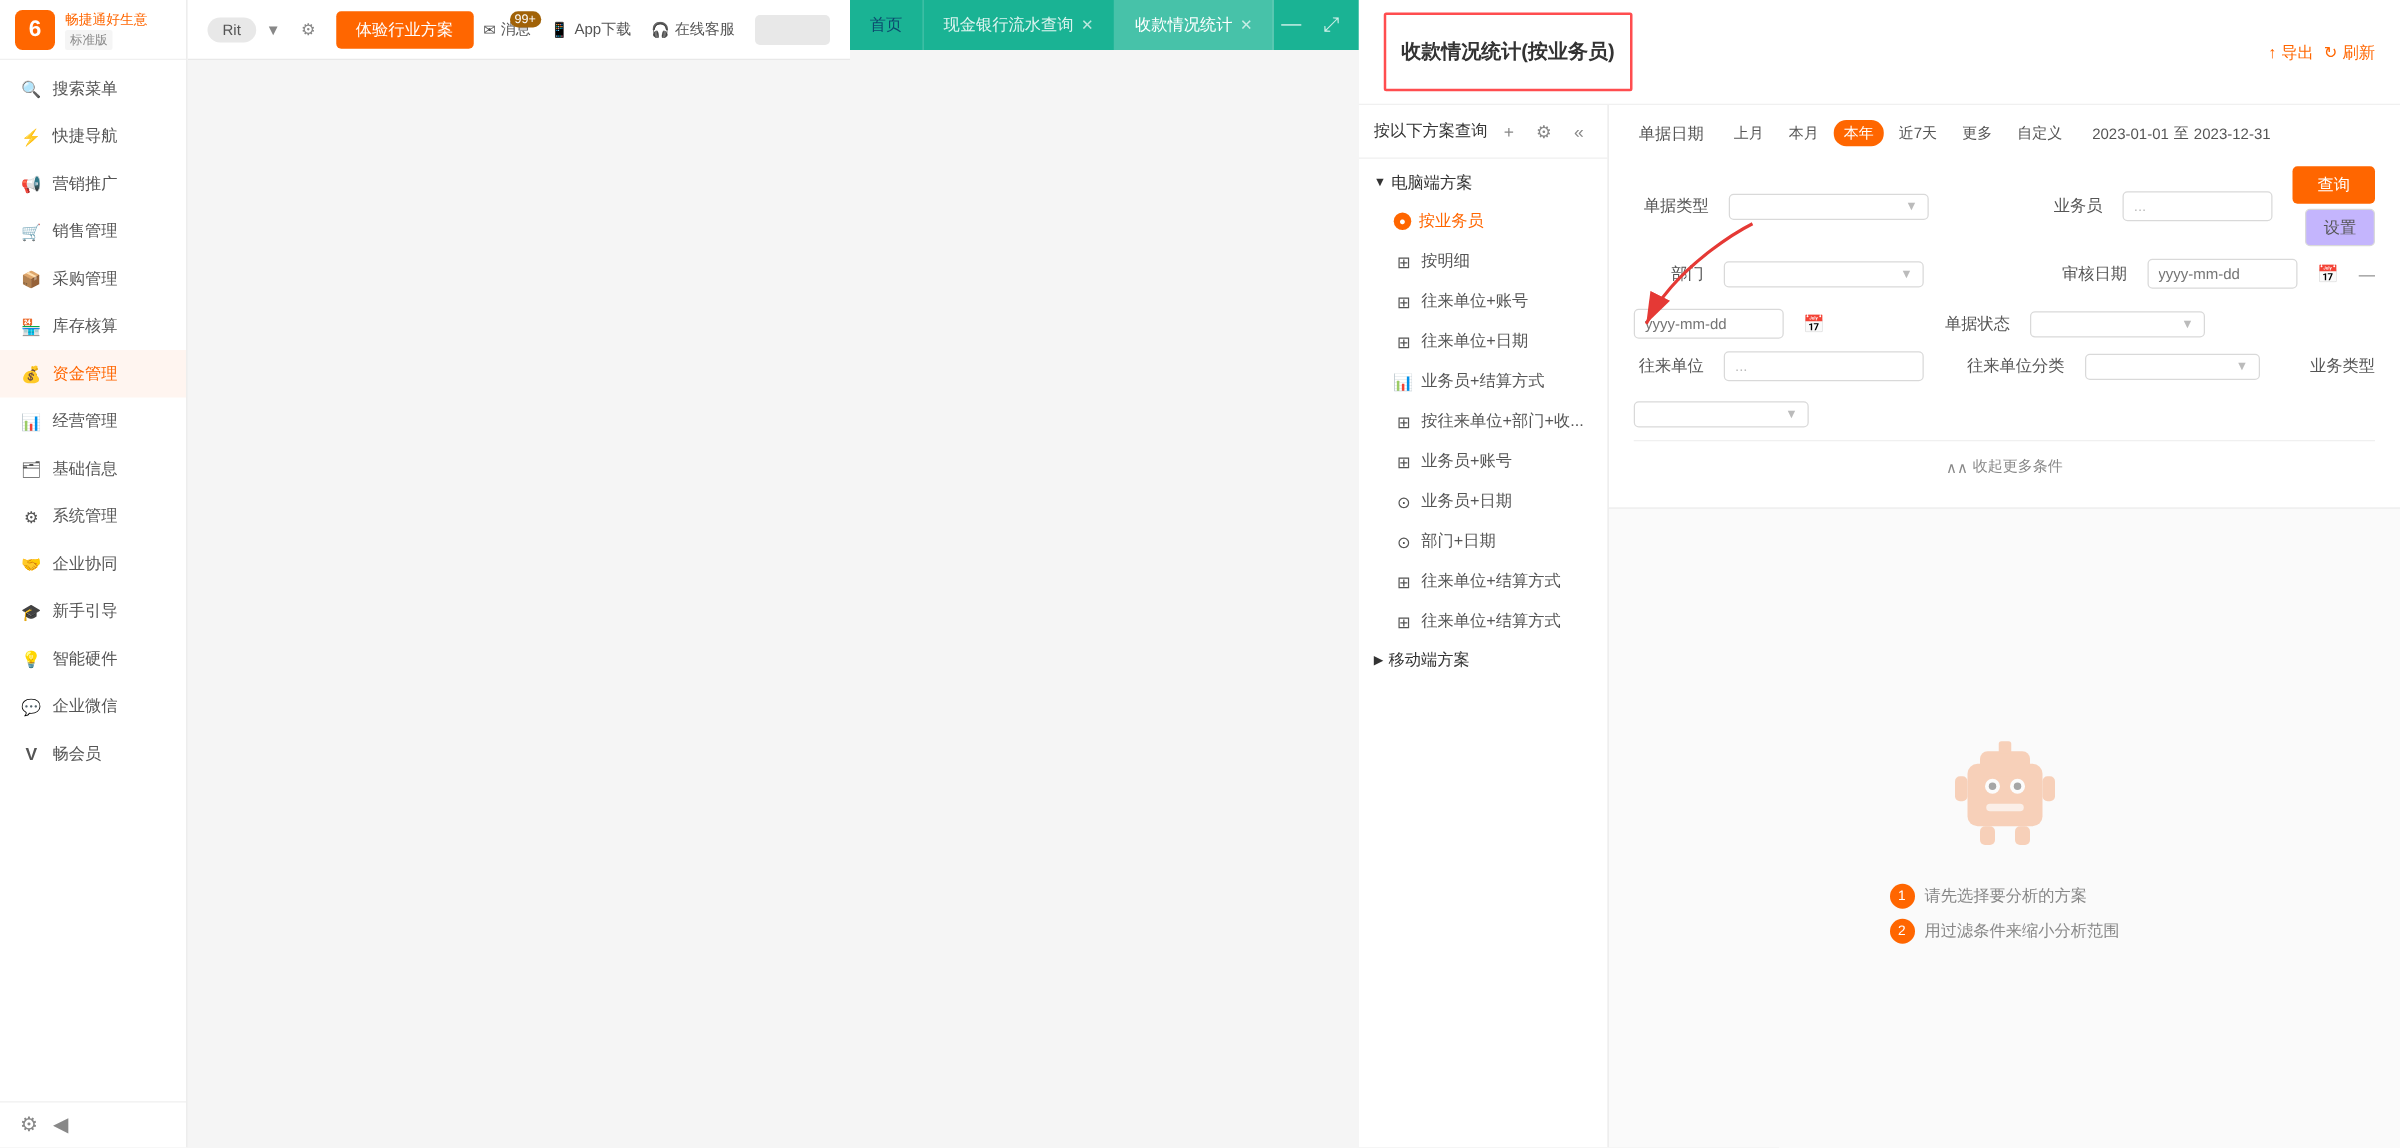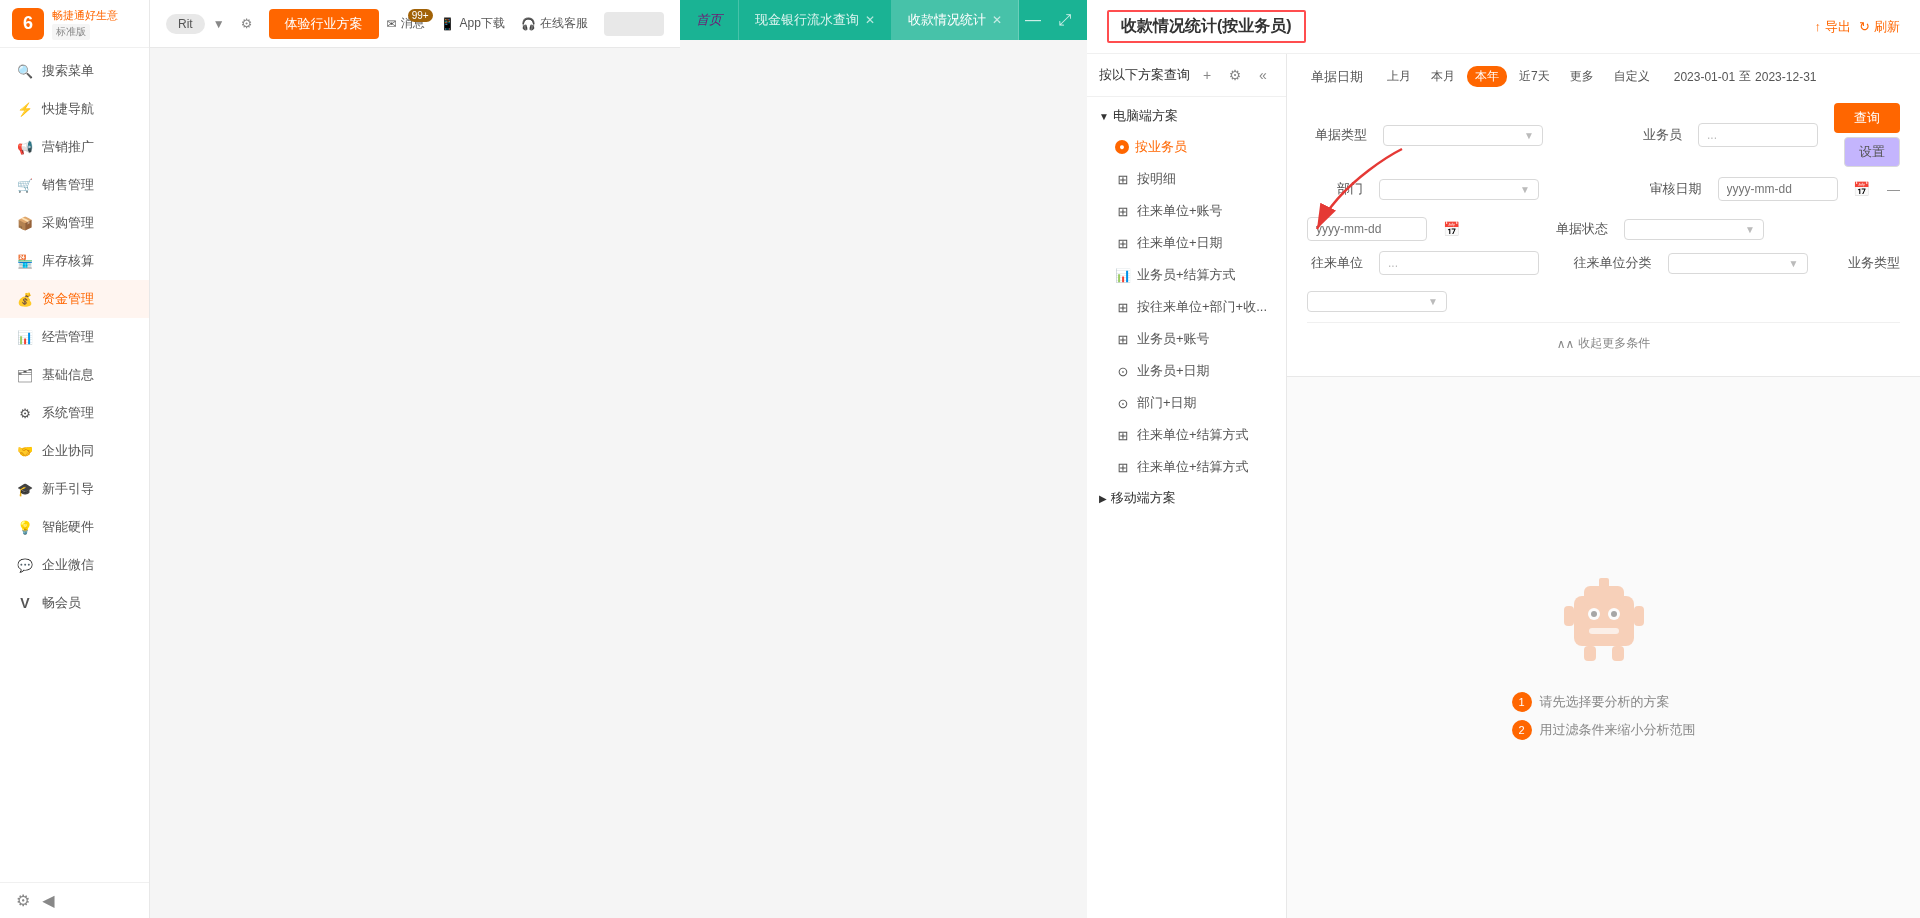--- a/index.html
+++ b/index.html
@@ -23,32 +23,32 @@
     .topbar-user { font-size: 12px; color: #666; }
     .topbar-settings { width: 28px; height: 28px; display: flex; align-items: center; justify-content: center; cursor: pointer; color: #888; }
     .topbar-trial-btn { background: #ff6600; color: white; border: none; padding: 6px 16px; border-radius: 4px; font-size: 13px; cursor: pointer; }
     .topbar-right { margin-left: auto; display: flex; align-items: center; gap: 16px; }
     .topbar-icon-item { display: flex; align-items: center; gap: 4px; color: #555; font-size: 12px; cursor: pointer; position: relative; }
     .badge { background: #a16207; color: white; font-size: 10px; padding: 1px 4px; border-radius: 8px; position: absolute; top: -6px; right: -8px; }
 
     
     .tabbar { height: 40px; background: #1ab394; display: flex; align-items: center; padding: 0 0; }
     .tab { display: flex; align-items: center; padding: 0 16px; height: 40px; color: rgba(255,255,255,0.85); cursor: pointer; font-size: 13px; gap: 6px; border-right: 1px solid rgba(255,255,255,0.2); }
-    .tab.home { color: #701a75; font-style: italic; }
+    .tab.home { color: #0c4a6e; }
     .tab.active { background: rgba(255,255,255,0.2); color: white; }
     .tab-close { color: rgba(255,255,255,0.7); font-size: 12px; }
     .tab-actions { margin-left: auto; display: flex; align-items: center; padding-right: 8px; gap: 4px; }
     .tab-action-btn { width: 28px; height: 28px; display: flex; align-items: center; justify-content: center; color: rgba(255,255,255,0.8); cursor: pointer; font-size: 16px; }
 
     
     .page-content { flex: 1; overflow: hidden; display: flex; flex-direction: column; }
 
     
     .page-header { background: #fff; padding: 10px 20px; display: flex; align-items: center; justify-content: space-between; border-bottom: 1px solid #f0f0f0; }
-    .page-title-box { border: 2px solid #ff4d4f; padding: 4px 12px; border-radius: 2px; }
+    .page-title-box { border: 2px solid #ff4d4f; padding: 19px 12px; border-radius: 2px; }
     .page-title { font-size: 16px; font-weight: bold; color: #333; }
     .page-header-actions { display: flex; gap: 8px; align-items: center; }
     .export-btn { display: flex; align-items: center; gap: 4px; color: #ff6600; font-size: 13px; cursor: pointer; }
     .refresh-btn { display: flex; align-items: center; gap: 4px; color: #ff6600; font-size: 13px; cursor: pointer; }
 
     
     .content-wrapper { display: flex; flex: 1; overflow: hidden; }
 
     
     .left-panel { width: 200px; background: #fff; border-right: 1px solid #e8e8e8; display: flex; flex-direction: column; flex-shrink: 0; }

